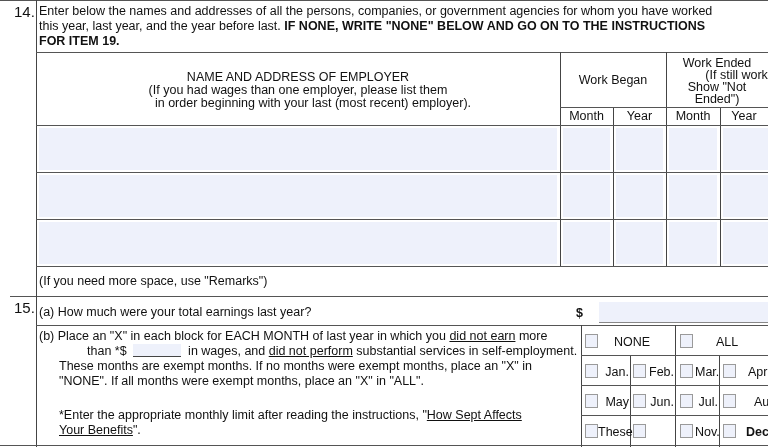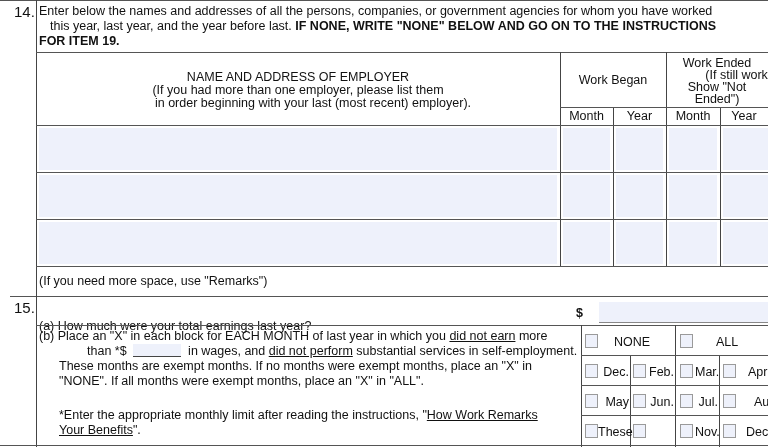--- a/index.html
+++ b/index.html
@@ -23,32 +23,32 @@
 </style>
 </head>
 <body>
 
 <div class="hline" style="left:0;top:0;width:768px;"></div>
 <div class="vline" style="left:36px;top:0;height:296px;"></div>
 
 <div class="abs num" style="left:14px;top:3px;">14.</div>
 
 <div class="abs txt" style="left:39px;top:4px;">Enter below the names and addresses of all the persons, companies, or government agencies for whom you have worked</div>
-<div class="abs txt" style="left:50px;top:19px;text-align:right;"><span>this year, last year, and the year before last. </span><b>IF NONE, WRITE "NONE" BELOW AND GO ON TO THE INSTRUCTIONS</b></div>
+<div class="abs txt" style="left:39px;top:19px;text-align:right;"><span>this year, last year, and the year before last. </span><b>IF NONE, WRITE "NONE" BELOW AND GO ON TO THE INSTRUCTIONS</b></div>
 <div class="abs txt" style="left:39px;top:34px;font-weight:bold;">FOR ITEM 19.</div>
 
 <div class="hline" style="left:36px;top:52px;width:732px;"></div>
 <div class="vline" style="left:560px;top:52px;height:214px;"></div>
 <div class="vline" style="left:666px;top:52px;height:214px;"></div>
 <div class="vline" style="left:613px;top:107px;height:159px;"></div>
 <div class="vline" style="left:720px;top:107px;height:159px;"></div>
 <div class="hline" style="left:560px;top:107px;width:208px;"></div>
 
 <div class="abs txt center" style="left:36px;top:70px;width:524px;">NAME AND ADDRESS OF EMPLOYER</div>
-<div class="abs txt center" style="left:36px;top:83px;width:524px;">(If you had more than one employer, please list them</div>
+<div class="abs txt center" style="left:36px;top:83px;width:524px;">(If you had wages than one employer, please list them</div>
 <div class="abs txt center" style="left:51px;top:96px;width:524px;">in order beginning with your last (most recent) employer).</div>
 
 <div class="abs txt center" style="left:560px;top:73px;width:106px;">Work Began</div>
 <div class="abs txt center" style="left:666px;top:57px;width:102px;line-height:12px;">Work Ended</div>
 <div class="abs txt center" style="left:666px;top:69px;width:122px;line-height:12px;text-align:right;">(If still working,</div>
 <div class="abs txt center" style="left:666px;top:81px;width:102px;line-height:12px;">Show "Not</div>
 <div class="abs txt center" style="left:666px;top:93px;width:102px;line-height:12px;">Ended")</div>
 
 <div class="abs txt center" style="left:560px;top:109px;width:53px;">Month</div>
 <div class="abs txt center" style="left:613px;top:109px;width:53px;">Year</div>
@@ -77,49 +77,49 @@
 <div class="fill" style="left:616px;top:222px;width:47px;height:42px;"></div>
 <div class="fill" style="left:669px;top:222px;width:48px;height:42px;"></div>
 <div class="fill" style="left:723px;top:222px;width:45px;height:42px;"></div>
 
 <div class="abs txt" style="left:39px;top:274px;">(If you need more space, use "Remarks")</div>
 
 <div class="hline" style="left:10px;top:296px;width:758px;"></div>
 <div class="vline" style="left:36px;top:296px;height:151px;"></div>
 <div class="abs num" style="left:14px;top:299px;">15.</div>
 
-<div class="abs txt" style="left:39px;top:319px;">(a) How much were your total earnings last year?</div>
+<div class="abs txt" style="left:39px;top:305px;">(a) How much were your total earnings last year?</div>
 <div class="abs txt" style="left:576px;top:306px;font-weight:bold;">$</div>
 <div class="fill" style="left:599px;top:302px;width:169px;height:20px;border-bottom:1px solid #888;"></div>
 
 <div class="hline" style="left:36px;top:325px;width:732px;"></div>
 
 <div class="abs txt" style="left:39px;top:329px;"><span>(b) Place an "X" in each block for EACH MONTH of last year in which you </span><span class="u">did not earn</span><span> more</span></div>
 <div class="abs txt" style="left:59px;top:344px;margin-left:28px;"><span>than *$</span><span style="display:inline-block;width:48px;height:12px;margin:0 4px 0 6px;vertical-align:-2px;background:#eef1fb;border-bottom:1px solid #444;"></span><span> in wages, and </span><span class="u">did not perform</span><span> substantial services in self-employment.</span></div>
 <div class="abs txt" style="left:59px;top:359px;">These months are exempt months.  If no months were exempt months, place an "X" in</div>
 <div class="abs txt" style="left:59px;top:374px;">"NONE". If all months were exempt months, place an "X" in "ALL".</div>
-<div class="abs txt" style="left:59px;top:408px;"><span>*Enter the appropriate monthly limit after reading the instructions, "</span><span class="u">How Work Remarks</span></div>
+<div class="abs txt" style="left:59px;top:408px;"><span>*Enter the appropriate monthly limit after reading the instructions, "</span><span class="u">How Sept Affects</span></div>
 <div class="abs txt" style="left:59px;top:423px;"><span class="u">Your Benefits</span><span>".</span></div>
 
 <div class="vline" style="left:581px;top:325px;height:122px;"></div>
 <div class="vline" style="left:675px;top:325px;height:122px;"></div>
 <div class="vline" style="left:630px;top:355px;height:92px;"></div>
 <div class="vline" style="left:719px;top:355px;height:92px;"></div>
 <div class="hline" style="left:581px;top:355px;width:187px;"></div>
 <div class="hline" style="left:581px;top:385px;width:187px;"></div>
 <div class="hline" style="left:581px;top:415px;width:187px;"></div>
 <div class="hline" style="left:0;top:445px;width:768px;"></div>
 
 <div class="cb" style="left:585px;top:334px;"></div>
 <div class="abs txt" style="left:614px;top:335px;">NONE</div>
 <div class="cb" style="left:680px;top:334px;"></div>
 <div class="abs txt" style="left:716px;top:335px;">ALL</div>
 
 <div class="cb" style="left:585px;top:364px;"></div>
-<div class="abs txt" style="left:603px;top:365px;width:26px;text-align:right;">Dec.</div>
+<div class="abs txt" style="left:603px;top:365px;width:26px;text-align:right;">Jan.</div>
 <div class="cb" style="left:633px;top:364px;"></div>
 <div class="abs txt" style="left:649px;top:365px;width:25px;text-align:right;">Feb.</div>
 <div class="cb" style="left:680px;top:364px;"></div>
 <div class="abs txt" style="left:695px;top:365px;width:23px;text-align:right;">Mar.</div>
 <div class="cb" style="left:723px;top:364px;"></div>
 <div class="abs txt" style="left:748px;top:365px;">Apr</div>
 
 <div class="cb" style="left:585px;top:394px;"></div>
 <div class="abs txt" style="left:603px;top:395px;width:26px;text-align:right;">May</div>
 <div class="cb" style="left:633px;top:394px;"></div>
@@ -129,13 +129,13 @@
 <div class="cb" style="left:723px;top:394px;"></div>
 <div class="abs txt" style="left:754px;top:395px;">Aug</div>
 
 <div class="cb" style="left:585px;top:424px;"></div>
 <div class="abs txt" style="left:598px;top:425px;width:31px;text-align:right;">These.</div>
 <div class="cb" style="left:633px;top:424px;"></div>
 <div class="abs txt" style="left:649px;top:425px;width:25px;text-align:right;margin-top:24px;">Oct.</div>
 <div class="cb" style="left:680px;top:424px;"></div>
 <div class="abs txt" style="left:695px;top:425px;width:23px;text-align:center;">Nov.</div>
 <div class="cb" style="left:723px;top:424px;"></div>
-<div class="abs txt" style="left:746px;top:425px;">Dec</div>
+<div class="abs txt" style="left:746px;top:425px;font-weight:bold;">Dec</div>
 
 </body></html>

